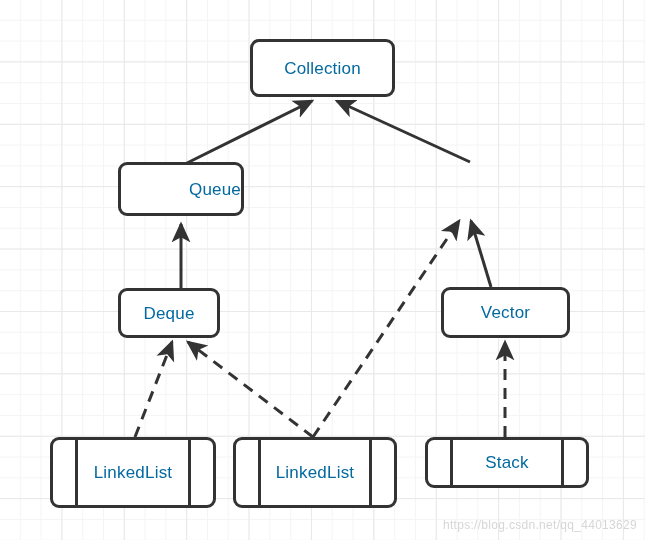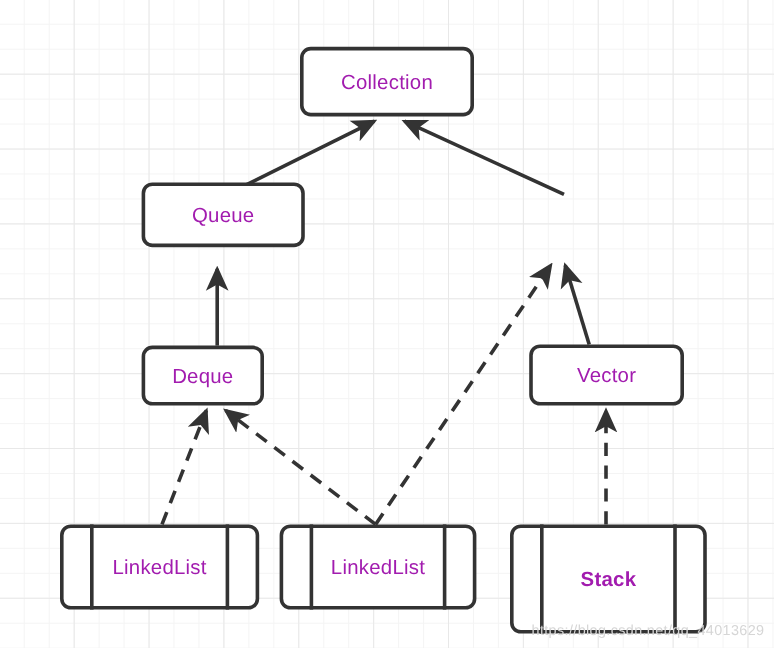--- a/index.html
+++ b/index.html
@@ -37,21 +37,21 @@
   }
   .node {
     position: absolute;
     box-sizing: border-box;
     background: #ffffff;
     border: 3px solid #333333;
     border-radius: 9px;
     display: flex;
     align-items: center;
     justify-content: center;
-    color: #a21caf;
+    color: #0369a1;
     font-size: 17px;
     font-family: "Liberation Sans", sans-serif;
     letter-spacing: 0.2px;
     z-index: 2;
   }
   .node-label {
     line-height: 1;
     white-space: nowrap;
   }
   .node.component .divider {
@@ -101,21 +101,21 @@
 
     <line x1="313" y1="437" x2="459" y2="221" stroke="#333333" stroke-width="3" stroke-dasharray="11 8" marker-end="url(#arrowFilled)"></line>
 
     <line x1="505" y1="437" x2="505" y2="342" stroke="#333333" stroke-width="3" stroke-dasharray="11 8" marker-end="url(#arrowFilled)"></line>
   </svg>
 
   <div class="node" style="left:250px; top:39px; width:145px; height:58px;">
     <span class="node-label">Collection</span>
   </div>
 
-  <div class="node" style="left:118px; top:152px; width:136px; height:54px;">
+  <div class="node" style="left:118px; top:162px; width:126px; height:54px;justify-content:flex-end;">
     <span class="node-label">Queue</span>
   </div>
 
 
   <div class="node" style="left:118px; top:288px; width:102px; height:50px;">
     <span class="node-label">Deque</span>
   </div>
 
   <div class="node" style="left:441px; top:287px; width:129px; height:51px;">
     <span class="node-label">Vector</span>
@@ -126,21 +126,21 @@
     <span class="node-label">LinkedList</span>
     <span class="divider right"></span>
   </div>
 
   <div class="node component" style="left:233px; top:437px; width:164px; height:71px;">
     <span class="divider left"></span>
     <span class="node-label">LinkedList</span>
     <span class="divider right"></span>
   </div>
 
-  <div class="node component" style="left:425px; top:437px; width:164px; height:91px;font-weight:bold;">
+  <div class="node component" style="left:425px; top:437px; width:164px; height:51px;">
     <span class="divider left"></span>
     <span class="node-label">Stack</span>
     <span class="divider right"></span>
   </div>
 
   <div id="watermark">https://blog.csdn.net/qq_44013629</div>
 
 </div>
 
 </body></html>

